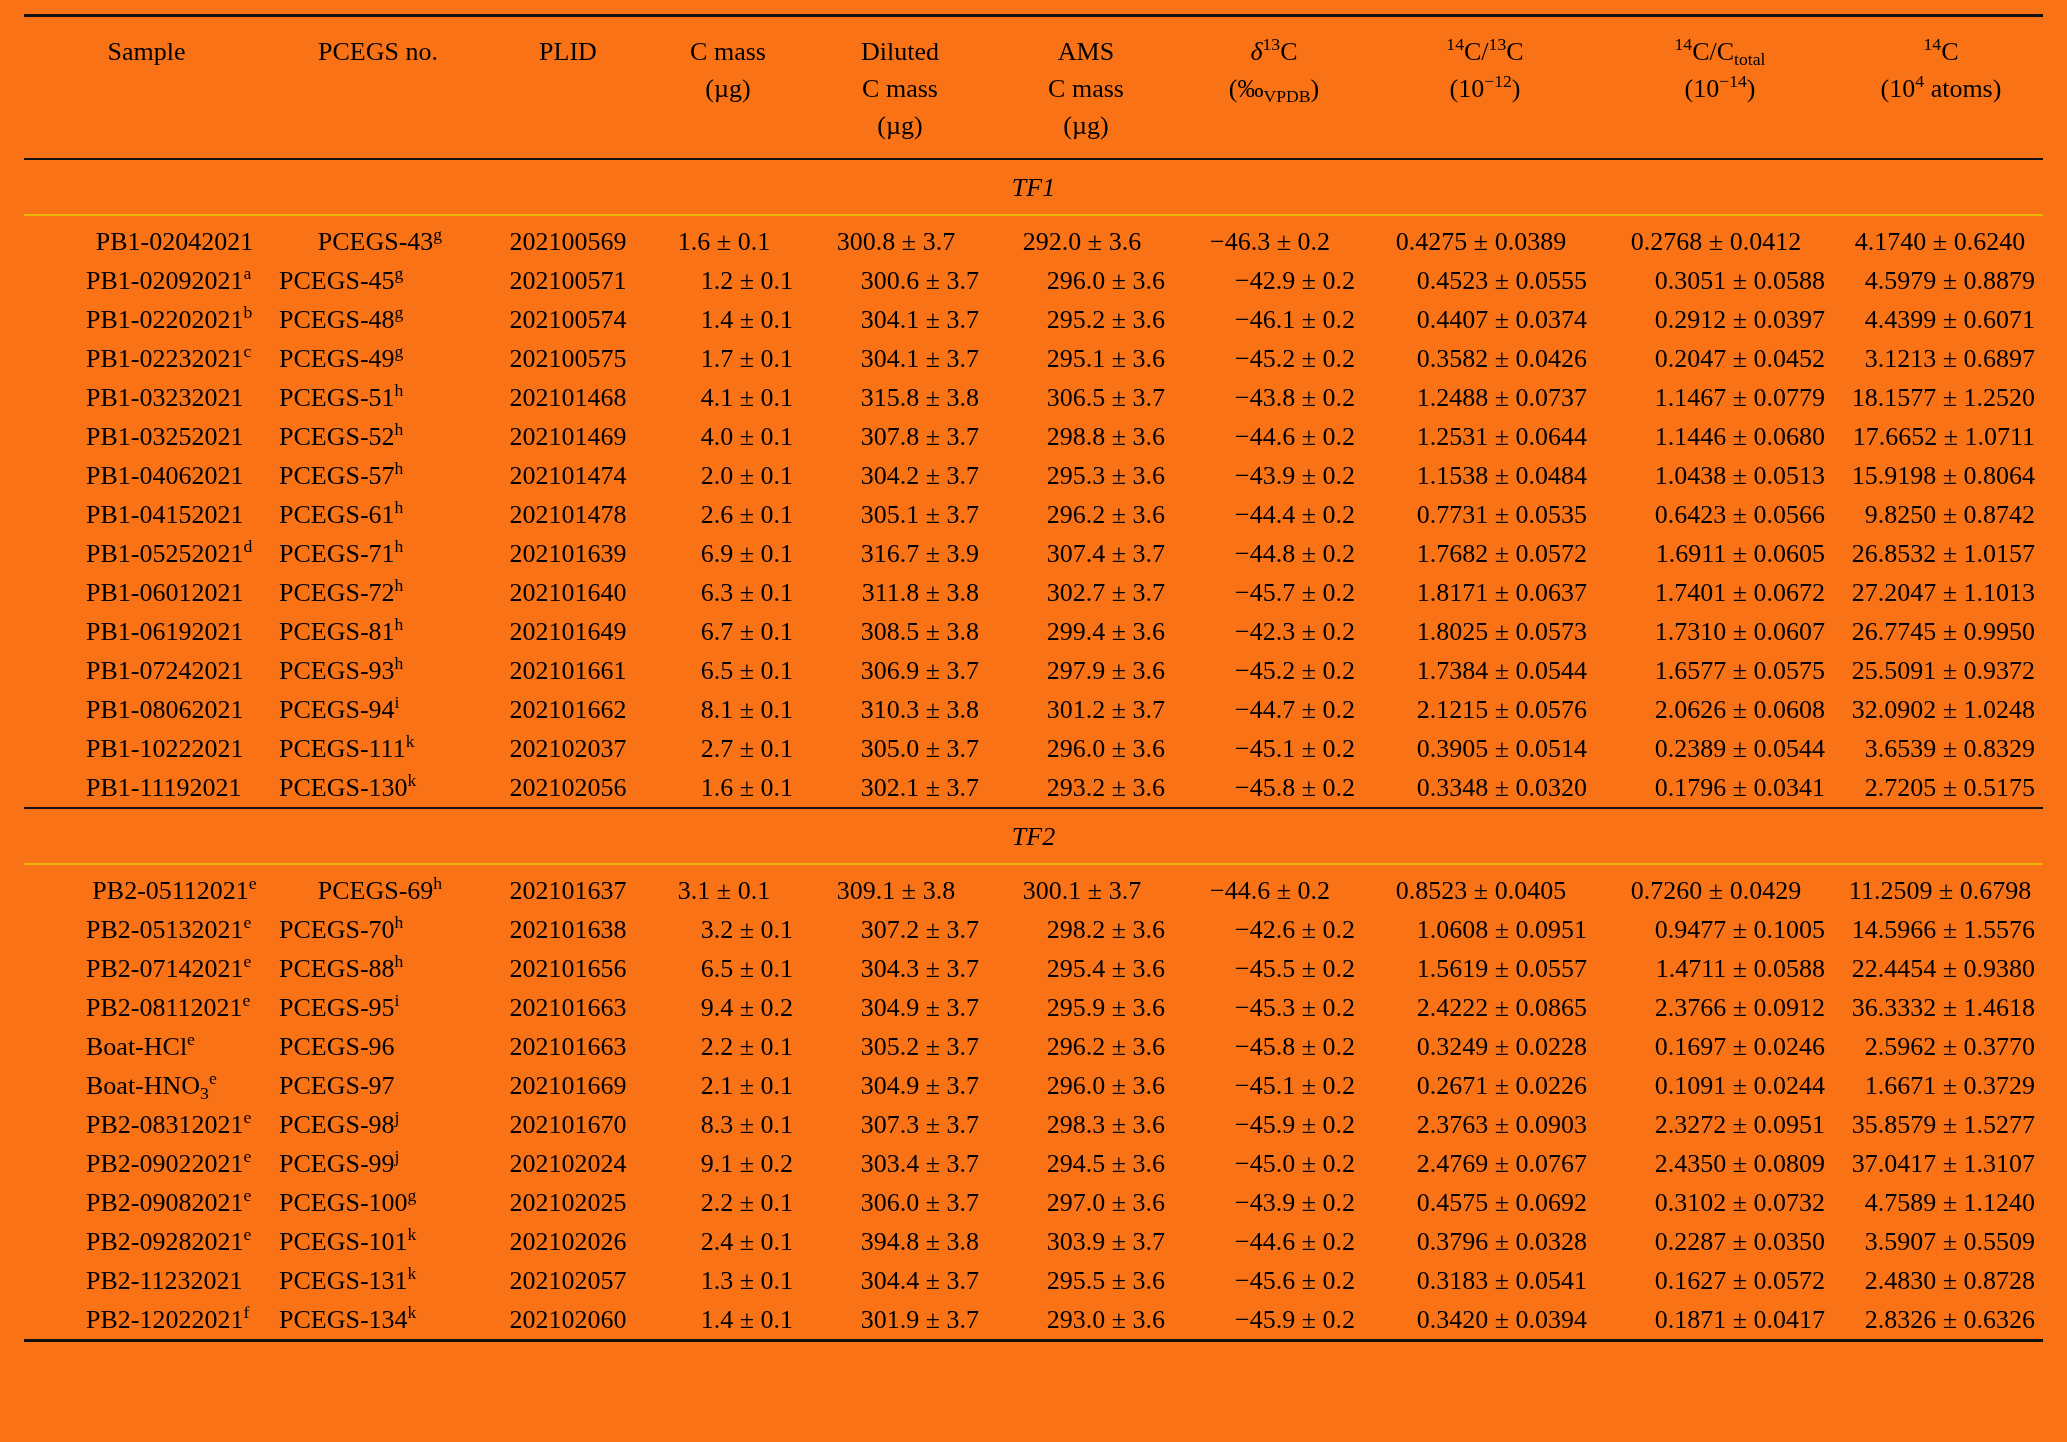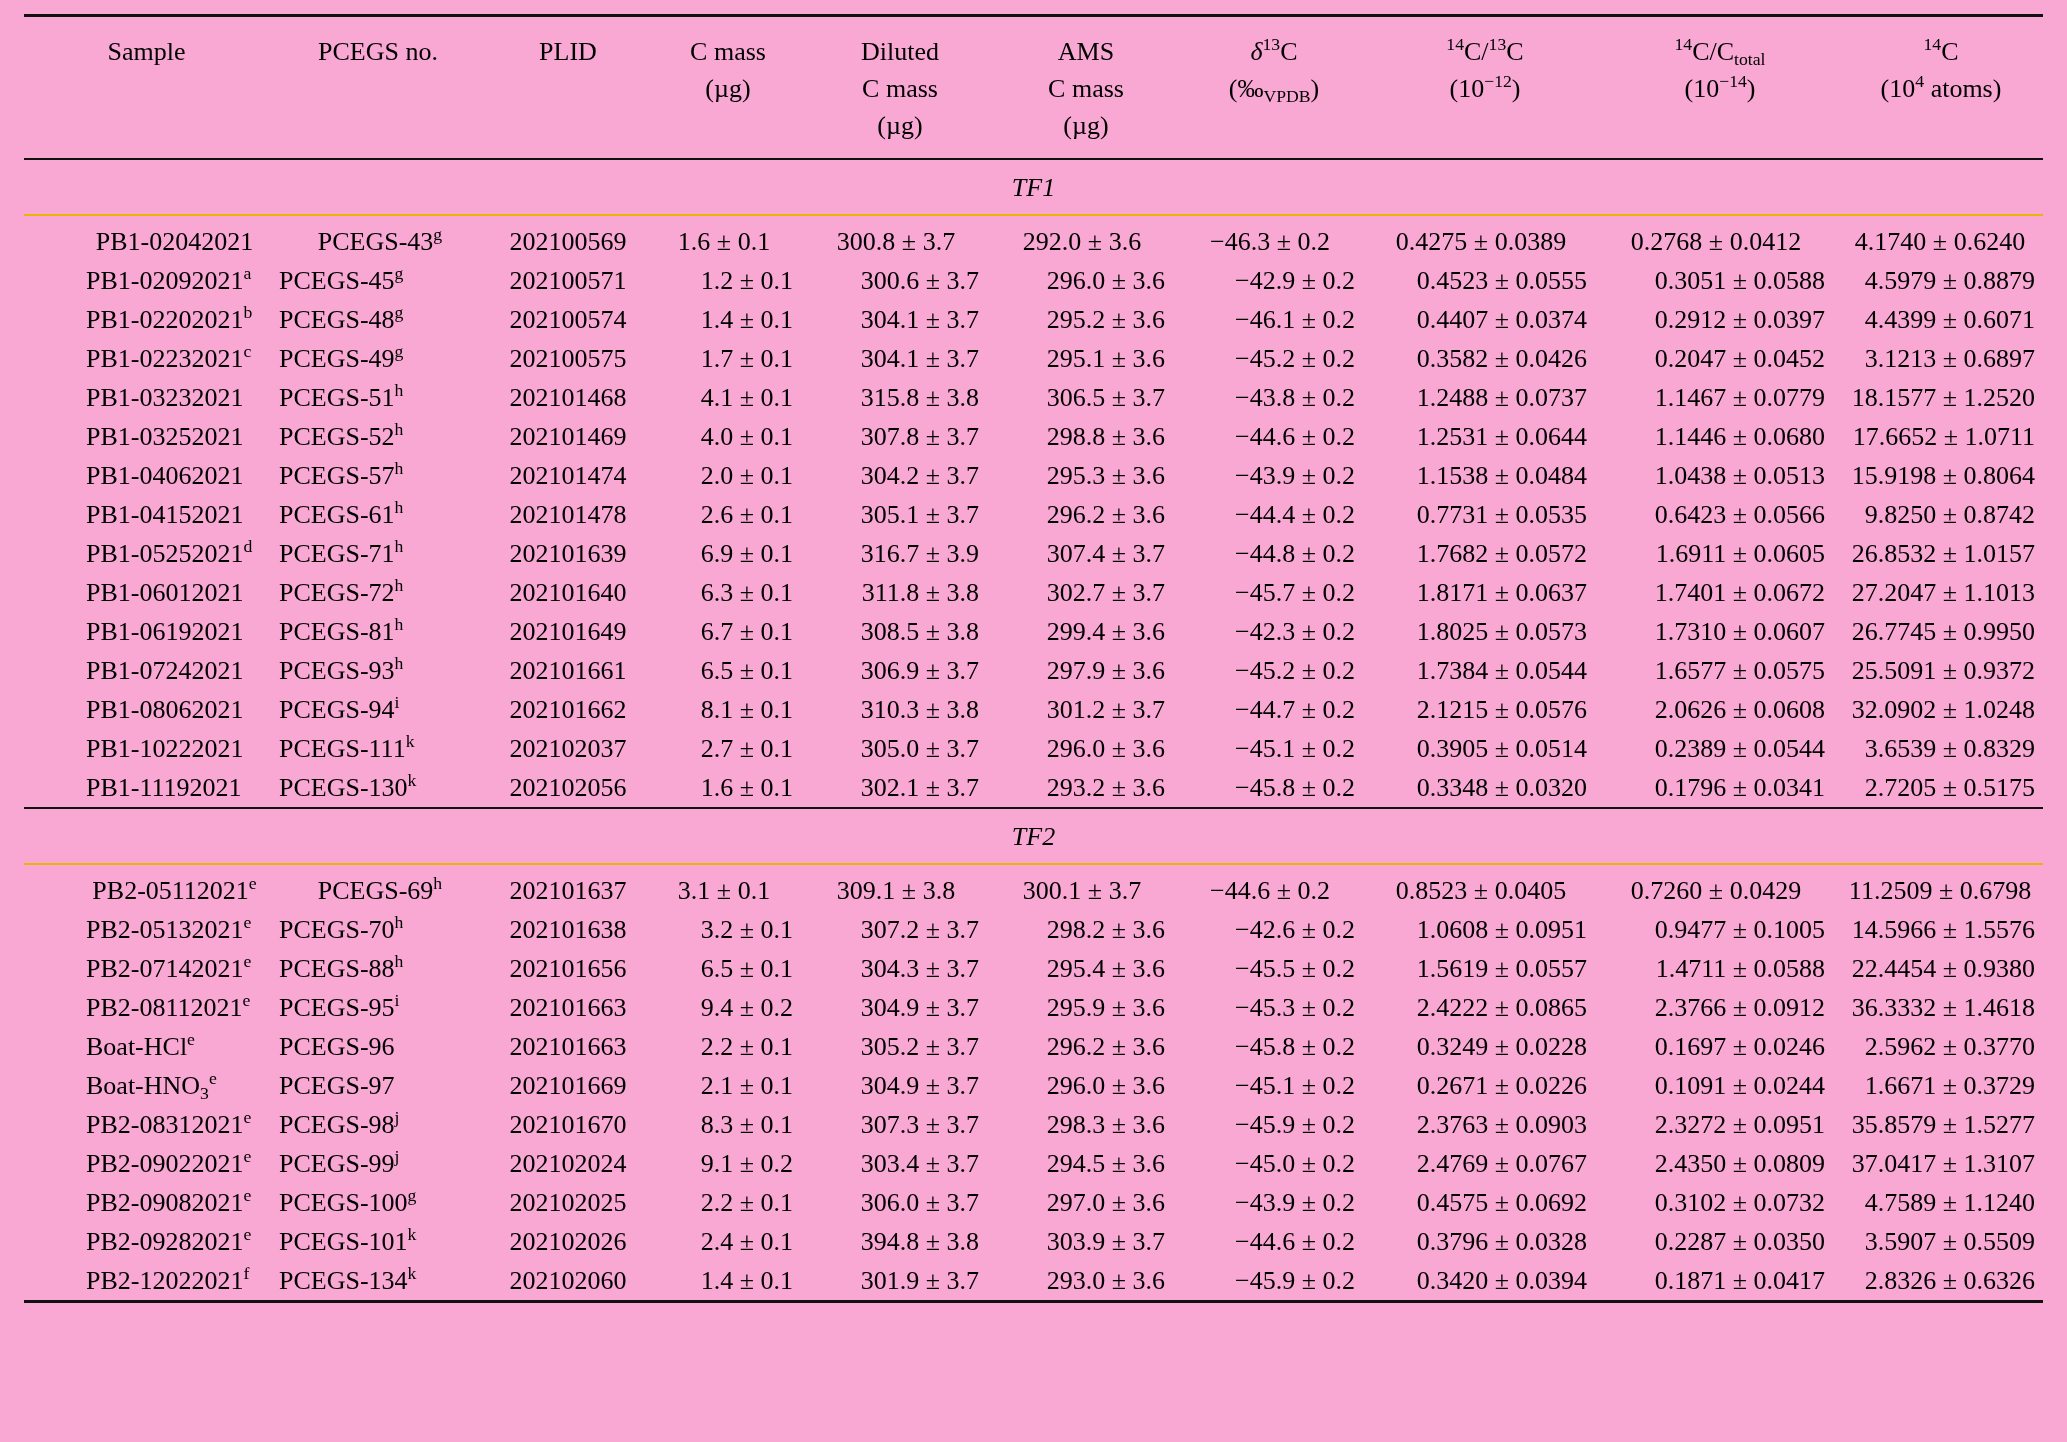--- a/index.html
+++ b/index.html
@@ -4,21 +4,21 @@
 <style>
   html, body {
     margin: 0;
     padding: 0;
     background: #ffffff;
   }
   .page {
     position: relative;
     width: 2067px;
     height: 1442px;
-    background: #f9a8d4;
+    background: #f97316;
     color: #000000;
     font-family: "Liberation Serif", "DejaVu Serif", serif;
     font-size: 26px;
     overflow: hidden;
   }
   table.tbl {
     border-collapse: collapse;
     table-layout: fixed;
     width: 2019px;
     margin: 14px 24px 0 24px;
@@ -414,20 +414,32 @@
           <td class="a-center col-plid">202102026</td>
           <td class="a-right col-c-mass">2.4 ± 0.1</td>
           <td class="a-right col-diluted-c-mass">394.8 ± 3.8</td>
           <td class="a-right col-ams-c-mass">303.9 ± 3.7</td>
           <td class="a-right col-d13c">−44.6 ± 0.2</td>
           <td class="a-right col-c14-c13">0.3796 ± 0.0328</td>
           <td class="a-right col-c14-ctotal">0.2287 ± 0.0350</td>
           <td class="a-right col-c14">3.5907 ± 0.5509</td>
         </tr>
         <tr>
+          <td class="a-left col-sample">PB2-11232021</td>
+          <td class="a-left col-pcegs">PCEGS-131<sup>k</sup></td>
+          <td class="a-center col-plid">202102057</td>
+          <td class="a-right col-c-mass">1.3 ± 0.1</td>
+          <td class="a-right col-diluted-c-mass">304.4 ± 3.7</td>
+          <td class="a-right col-ams-c-mass">295.5 ± 3.6</td>
+          <td class="a-right col-d13c">−45.6 ± 0.2</td>
+          <td class="a-right col-c14-c13">0.3183 ± 0.0541</td>
+          <td class="a-right col-c14-ctotal">0.1627 ± 0.0572</td>
+          <td class="a-right col-c14">2.4830 ± 0.8728</td>
+        </tr>
+        <tr>
           <td class="a-left col-sample">PB2-12022021<sup>f</sup></td>
           <td class="a-left col-pcegs">PCEGS-134<sup>k</sup></td>
           <td class="a-center col-plid">202102060</td>
           <td class="a-right col-c-mass">1.4 ± 0.1</td>
           <td class="a-right col-diluted-c-mass">301.9 ± 3.7</td>
           <td class="a-right col-ams-c-mass">293.0 ± 3.6</td>
           <td class="a-right col-d13c">−45.9 ± 0.2</td>
           <td class="a-right col-c14-c13">0.3420 ± 0.0394</td>
           <td class="a-right col-c14-ctotal">0.1871 ± 0.0417</td>
           <td class="a-right col-c14">2.8326 ± 0.6326</td>

